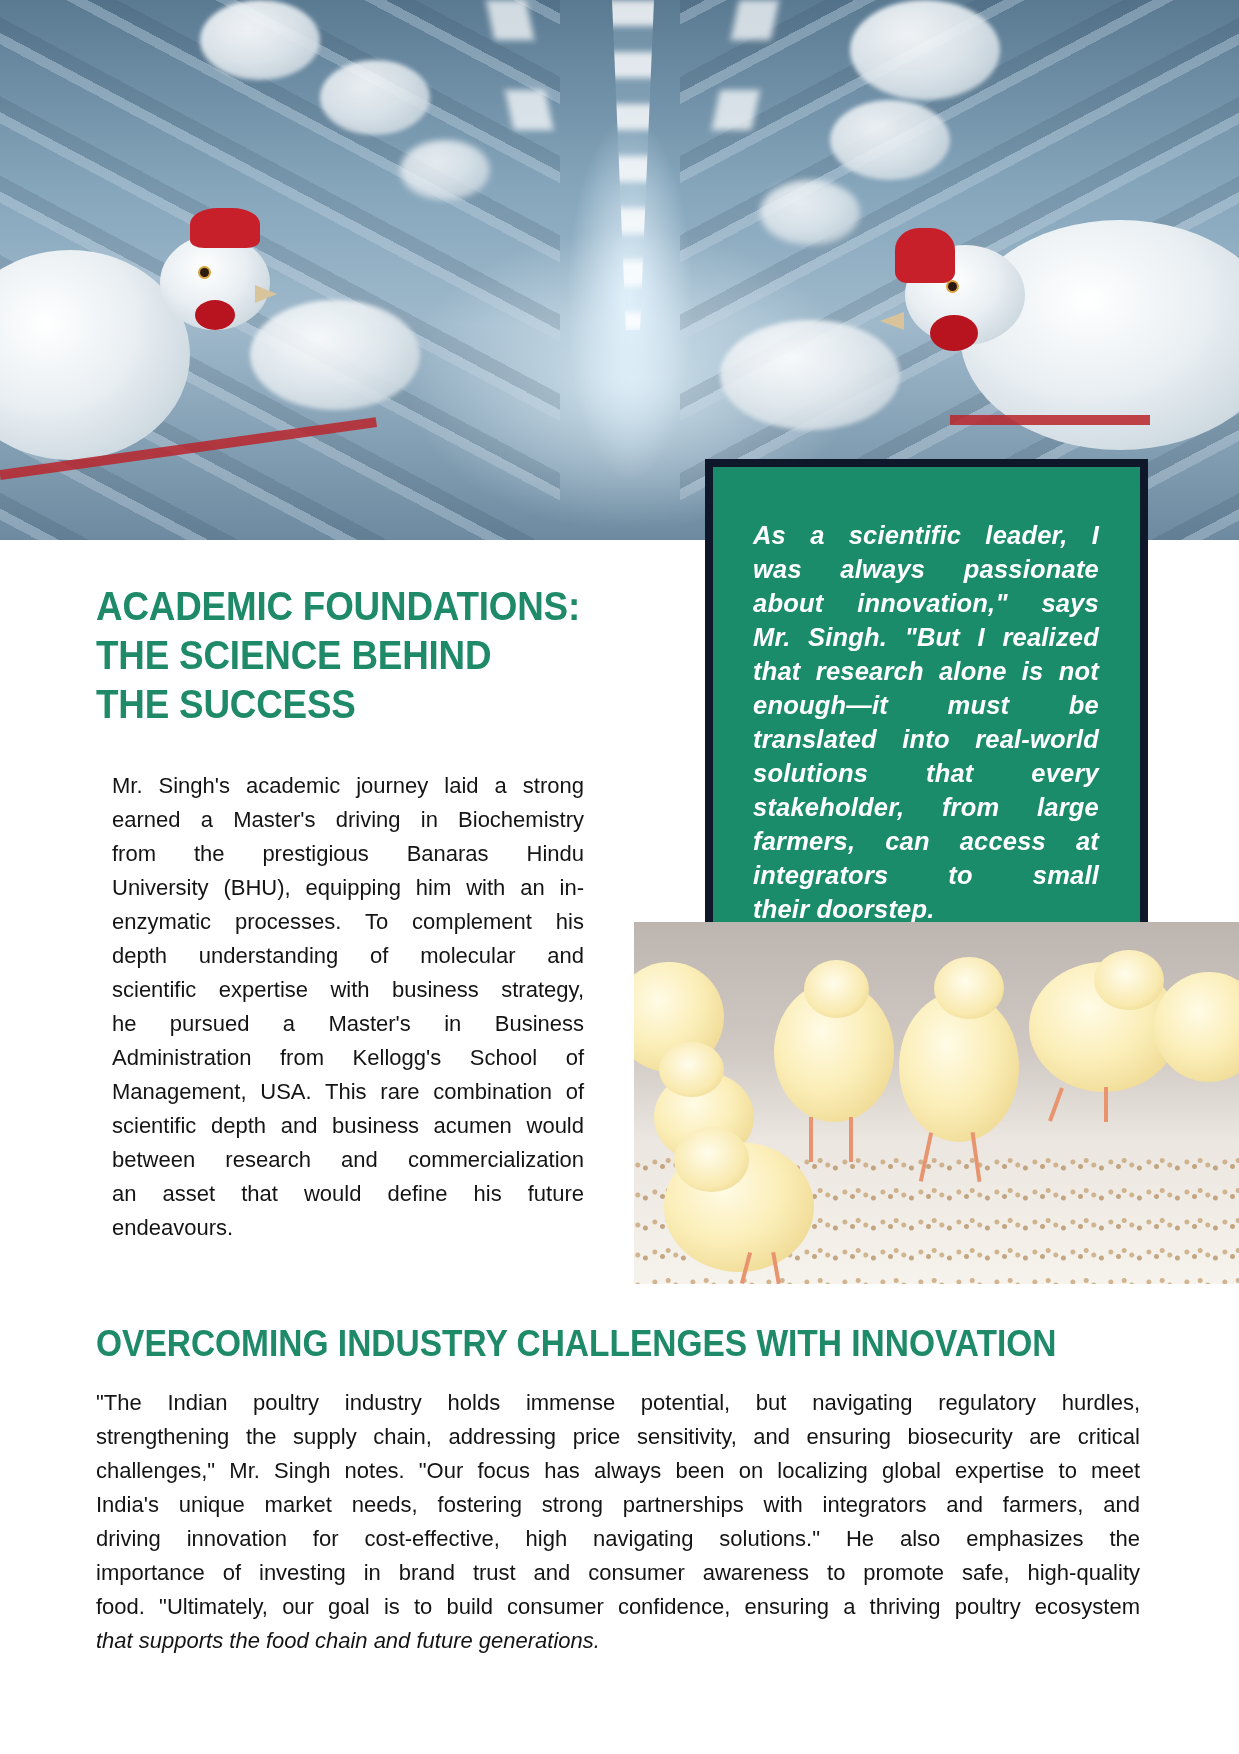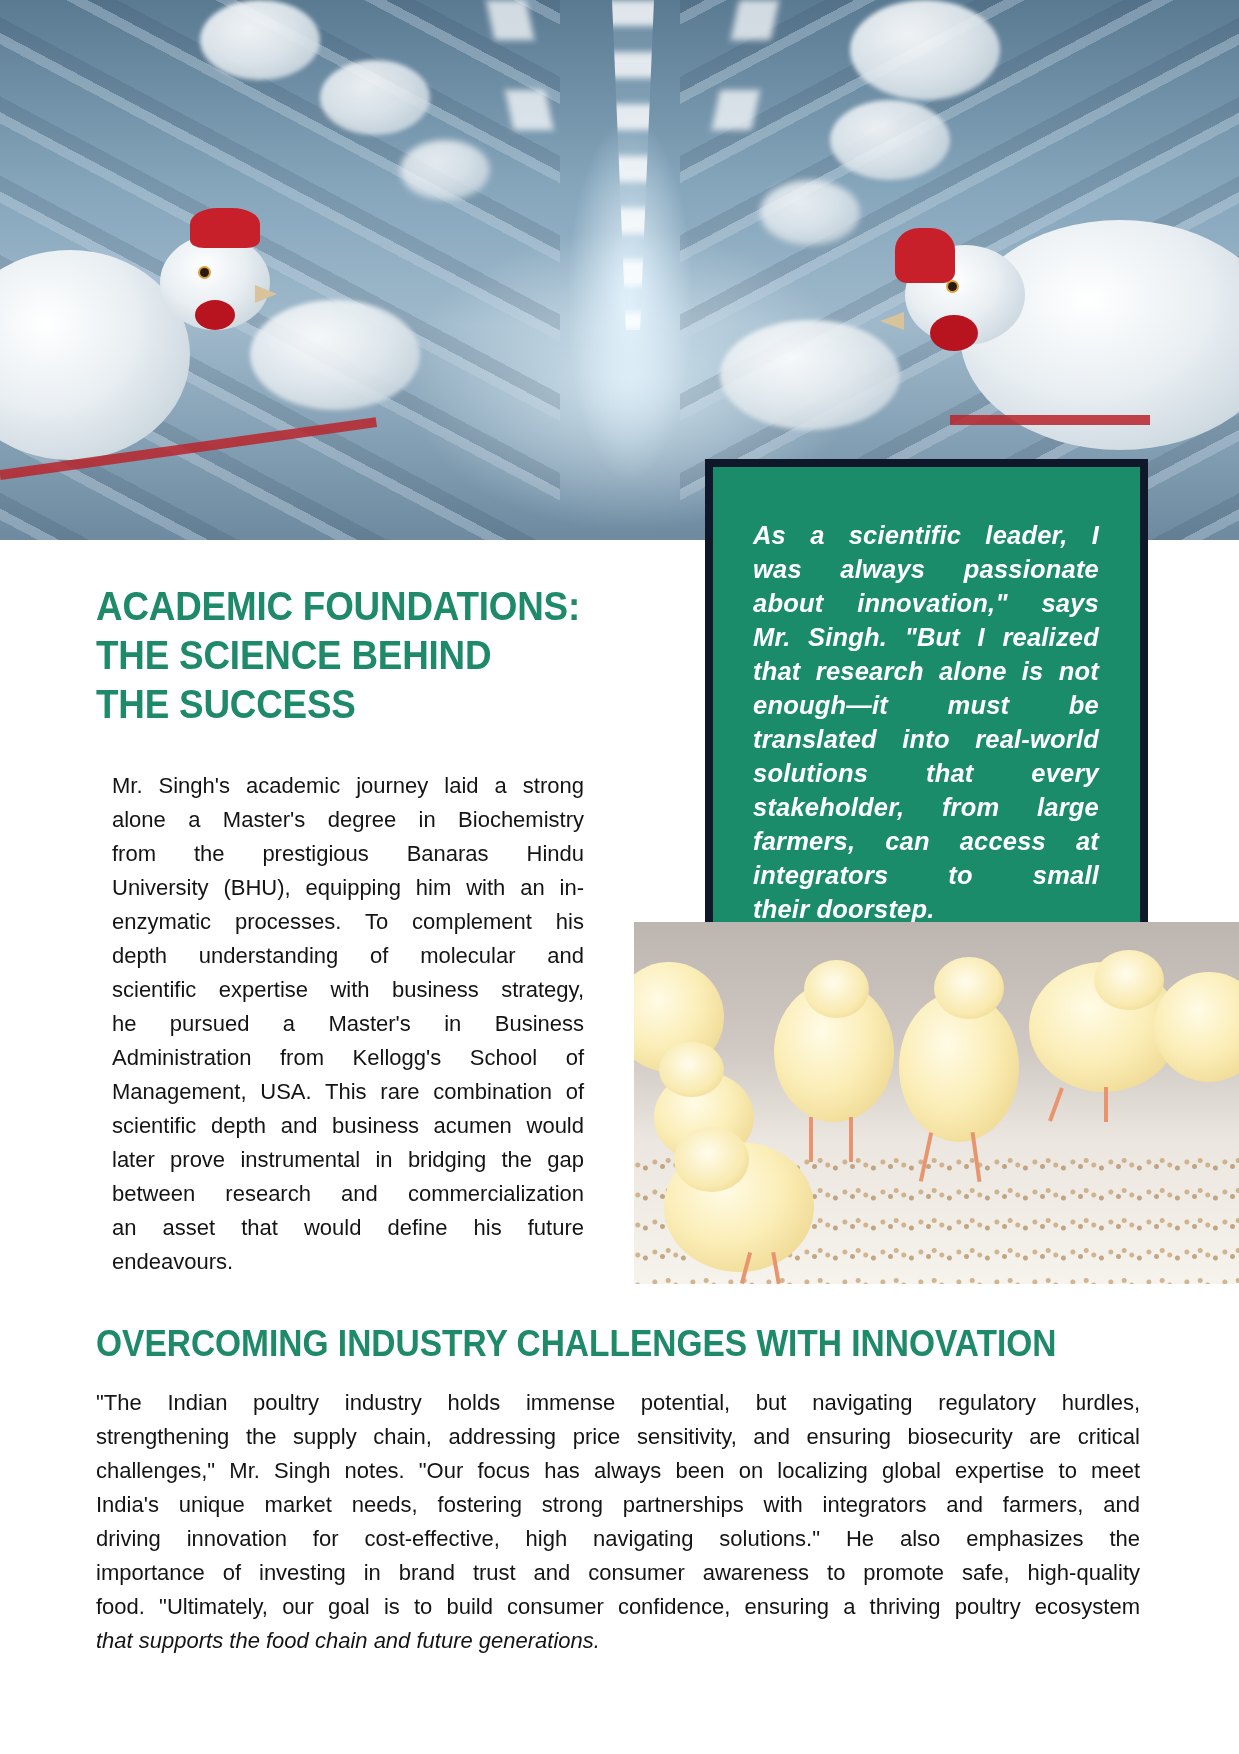--- a/index.html
+++ b/index.html
@@ -137,31 +137,30 @@
 </div>
 
 <h1 class="h1">
   <span>ACADEMIC FOUNDATIONS:</span>
   <span>THE SCIENCE BEHIND</span>
   <span>THE SUCCESS</span>
 </h1>
 
 <p class="body1">
   <span>Mr. Singh's academic journey laid a strong</span>
-  <span>alone a Master's degree in Biochemistry</span>
+  <span>earned a Master's driving in Biochemistry</span>
   <span>from the prestigious Banaras Hindu</span>
   <span>University (BHU), equipping him with an in-</span>
   <span>enzymatic processes. To complement his</span>
   <span>depth understanding of molecular and</span>
   <span>scientific expertise with business strategy,</span>
   <span>he pursued a Master's in Business</span>
   <span>Administration from Kellogg's School of</span>
   <span>Management, USA. This rare combination of</span>
   <span>scientific depth and business acumen would</span>
-  <span>later prove instrumental in bridging the gap</span>
   <span>between research and commercialization</span>
   <span>an asset that would define his future</span>
   <span class="last">endeavours.</span>
 </p>
 
 <div class="chicks">
   <div class="crumbs"></div>
 
   <div class="chick" style="left:-20px;top:40px;width:110px;height:110px"></div>
 

